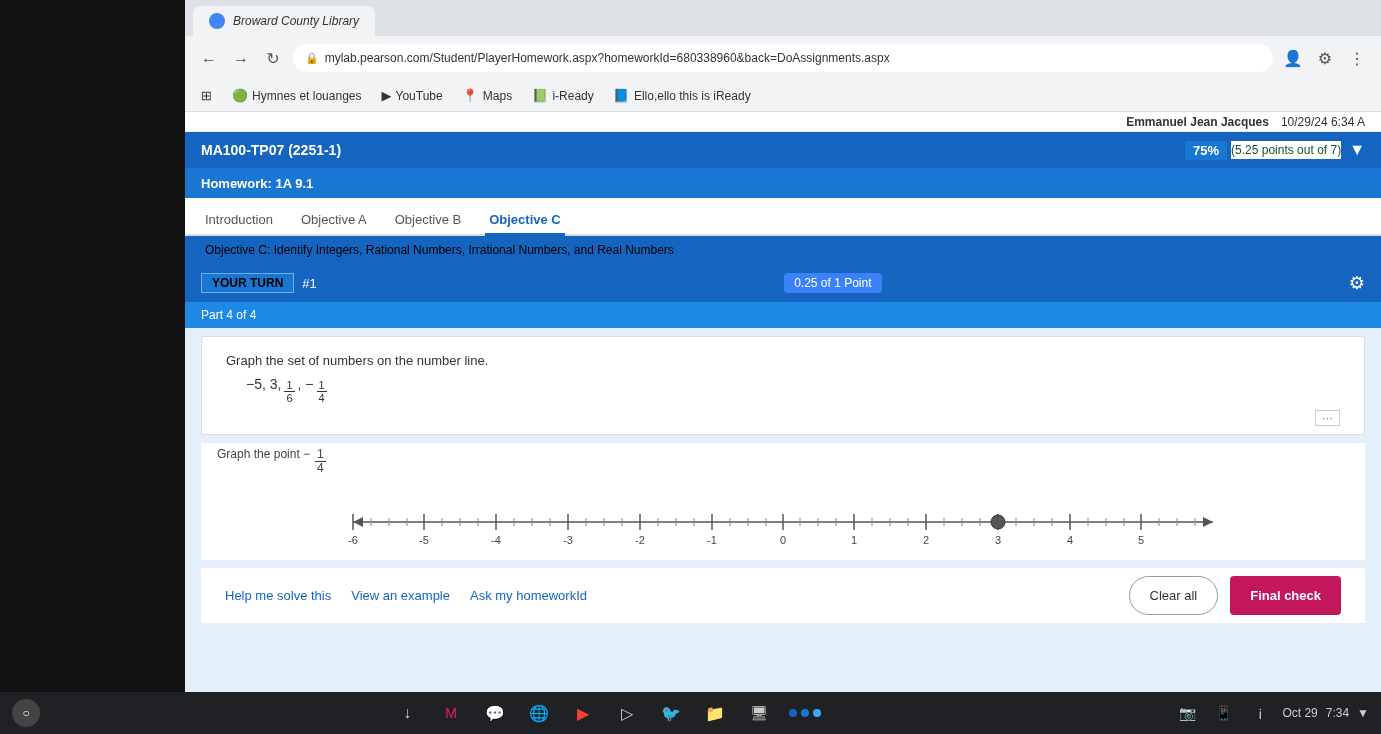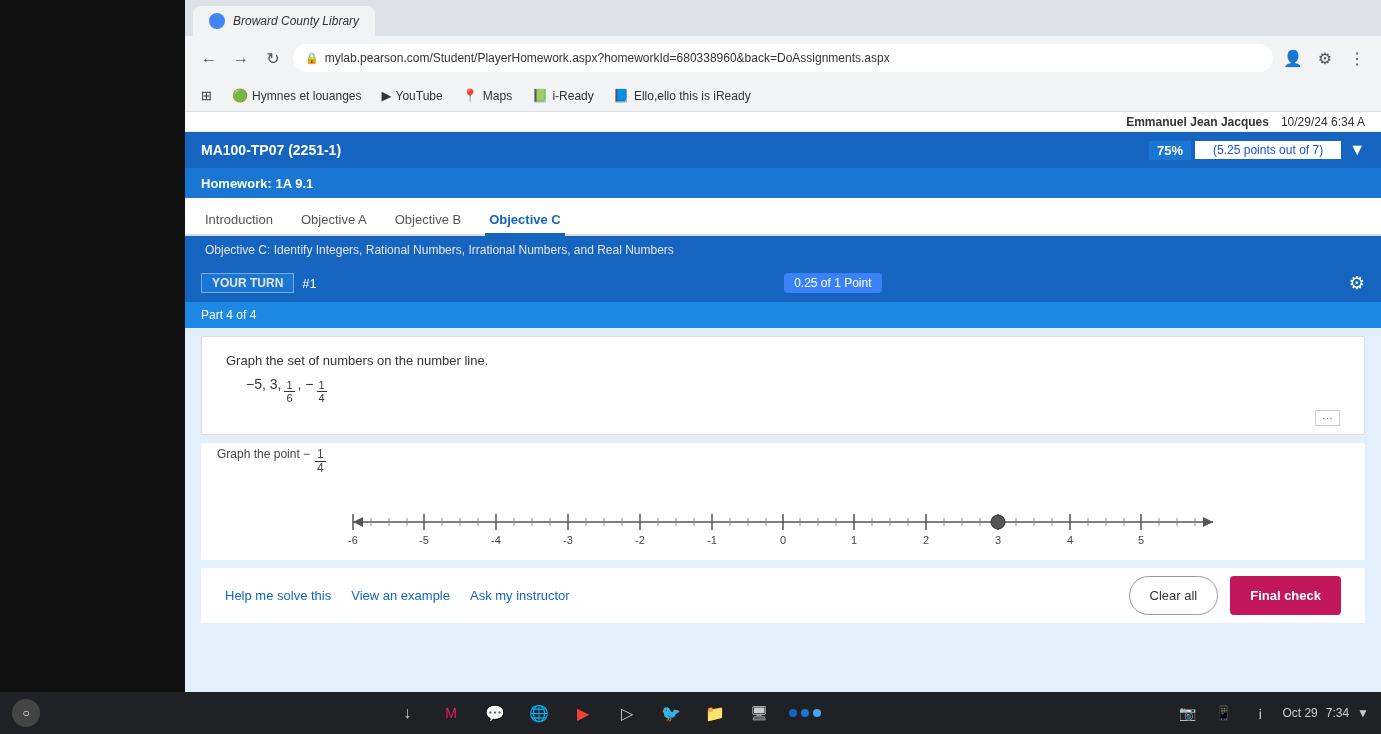--- a/index.html
+++ b/index.html
@@ -156,22 +156,22 @@
     }
     .score-percent {
       background: #1976d2;
       color: white;
       font-weight: bold;
       padding: 2px 8px;
       font-size: 13px;
     }
     .score-detail {
       background: white;
-      color: #1d4ed8;
-      padding: 2px 18px;
+      color: #14532d;
+      padding: 2px 0;
       font-size: 12px;
     }
 
     
     .homework-header {
       background: #1976d2;
       padding: 6px 16px;
       height: 30px;
       display: flex;
       align-items: center;
@@ -202,21 +202,21 @@
     .nav-tab.active {
       color: #1565c0;
       font-weight: bold;
       border-bottom: 3px solid #1565c0;
     }
 
     
     .objective-banner {
       background: #1565c0;
       padding: 6px 20px;
-      color: #e5e5e5;
+      color: #000000;
       font-size: 12px;
       height: 28px;
       display: flex;
       align-items: center;
     }
 
     
     .question-area {
       background: #e3f0fb;
       margin: 0;
@@ -234,21 +234,21 @@
       align-items: center;
       justify-content: space-between;
     }
     .your-turn-label {
       display: flex;
       align-items: center;
       gap: 8px;
     }
     .your-turn-badge {
       background: #1976d2;
-      color: #e5e5e5;
+      color: #000000;
       padding: 2px 10px;
       font-size: 12px;
       font-weight: bold;
       border: 1px solid rgba(255,255,255,0.4);
     }
     .question-num {
       color: white;
       font-size: 13px;
     }
     .points-badge {
@@ -621,21 +621,21 @@
             <circle cx="665" cy="30" r="7" fill="#555" stroke="#333" stroke-width="1"></circle>
 
           </svg>
         </div>
       </div>
 
       <div class="bottom-actions">
         <div class="help-links">
           <a class="help-link">Help me solve this</a>
           <a class="help-link">View an example</a>
-          <a class="help-link">Ask my instructor</a>
+          <a class="help-link">Ask my homeworkId</a>
         </div>
         <div class="action-buttons">
           <button class="btn-clear">Clear all</button>
           <button class="btn-final">Final check</button>
         </div>
       </div>
 
     </div>
 
   </div>

